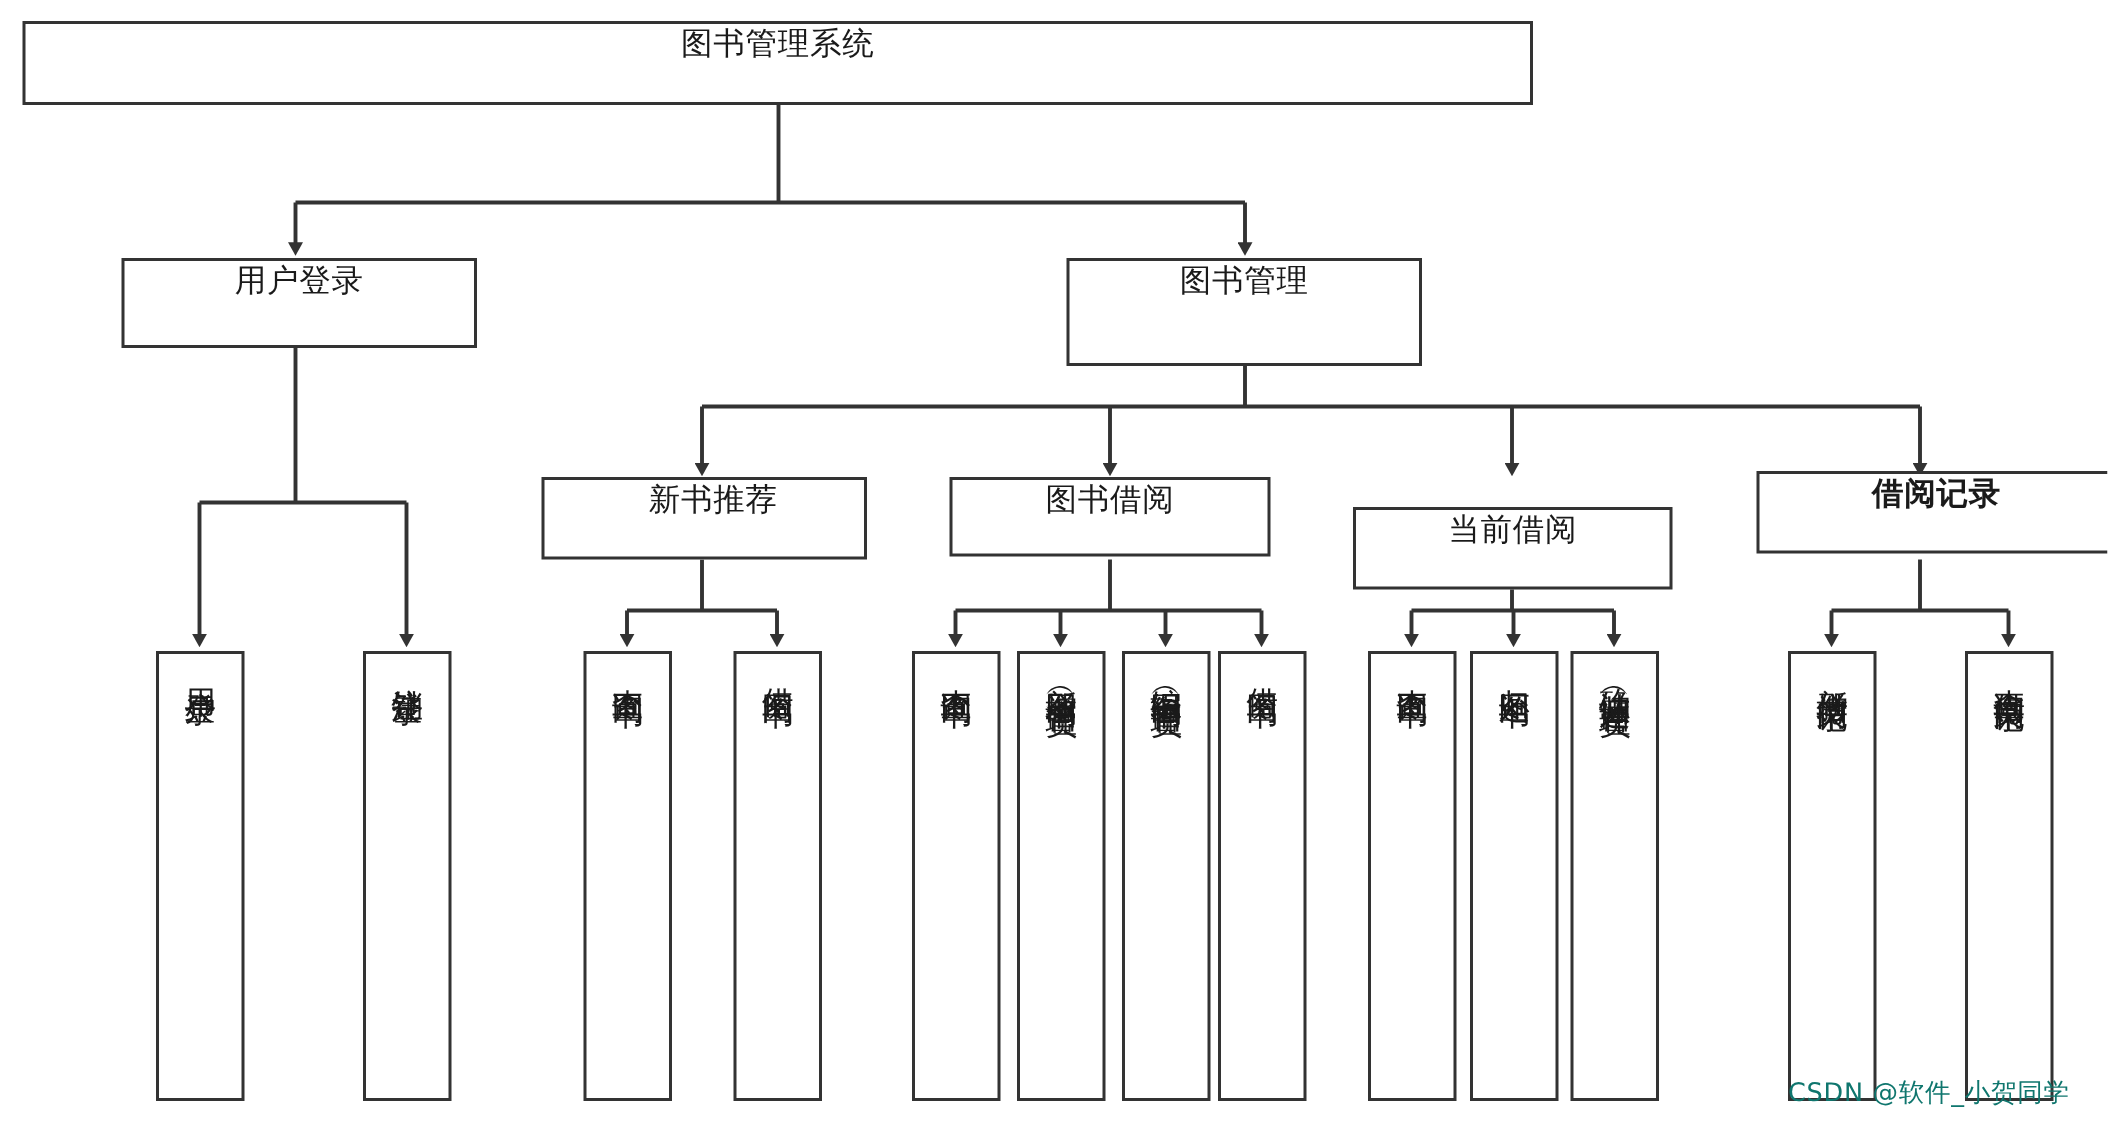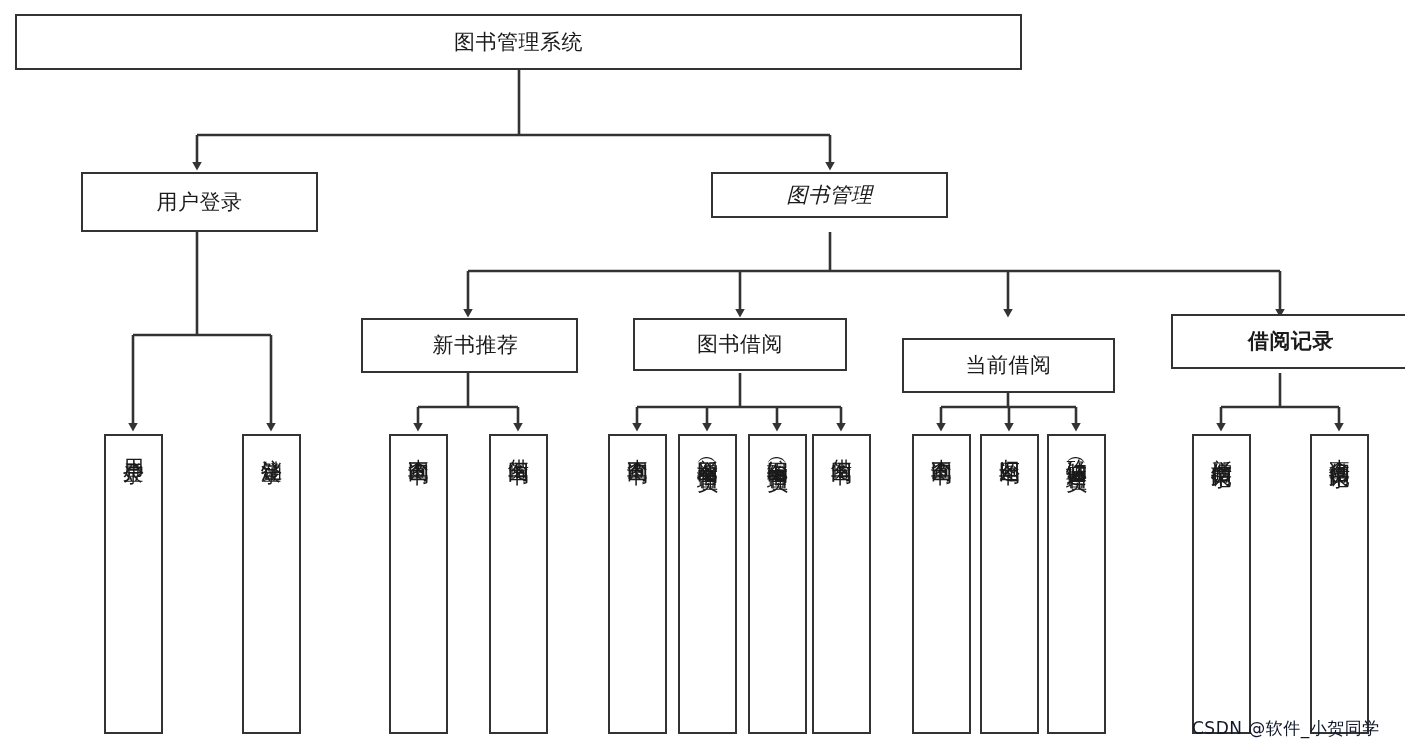--- a/index.html
+++ b/index.html
@@ -24,21 +24,21 @@
     top: 0;
     width: 1405px;
     height: 747px;
   }
   .node {
     position: absolute;
     box-sizing: border-box;
     border: 2px solid #333333;
     background: #ffffff;
     display: flex;
-    align-items: center;
+    align-items: flex-start;
     justify-content: center;
     color: #1a1a1a;
   }
   .node-label {
     display: block;
     text-align: center;
     line-height: 1.28;
     white-space: pre-wrap;
   }
   .node.horizontal .node-label {
@@ -52,21 +52,21 @@
   .node.vertical .node-label {
     writing-mode: vertical-rl;
     text-orientation: upright;
     font-size: 21px;
     letter-spacing: 2px;
     line-height: 1.15;
   }
   .watermark {
     position: absolute;
     font-size: 17px;
-    color: #0f172a;
+    color: #0f766e;
     white-space: nowrap;
     pointer-events: none;
     letter-spacing: 0.5px;
   }
 </style>
 </head>
 <body>
 
 <div id="diagram-root">
 
@@ -120,21 +120,21 @@
     </g>
   </svg>
 
   <div class="node horizontal" style="left:15px; top:14px; width:1007px; height:56px;">
     <span class="node-label">图书管理系统</span>
   </div>
 
   <div class="node horizontal" style="left:81px; top:172px; width:237px; height:60px;">
     <span class="node-label">用户登录</span>
   </div>
-  <div class="node horizontal" style="left:711px; top:172px; width:237px; height:46px;font-style:italic;">
+  <div class="node horizontal" style="left:711px; top:172px; width:237px; height:72px;">
     <span class="node-label">图书管理</span>
   </div>
 
   <div class="node horizontal" style="left:361px; top:318px; width:217px; height:55px;padding-left:12px;">
     <span class="node-label">新书推荐</span>
   </div>
   <div class="node horizontal" style="left:633px; top:318px; width:214px; height:53px;">
     <span class="node-label">图书借阅</span>
   </div>
   <div class="node horizontal" style="left:902px; top:318px; width:213px; height:55px;margin-top:20px;">

